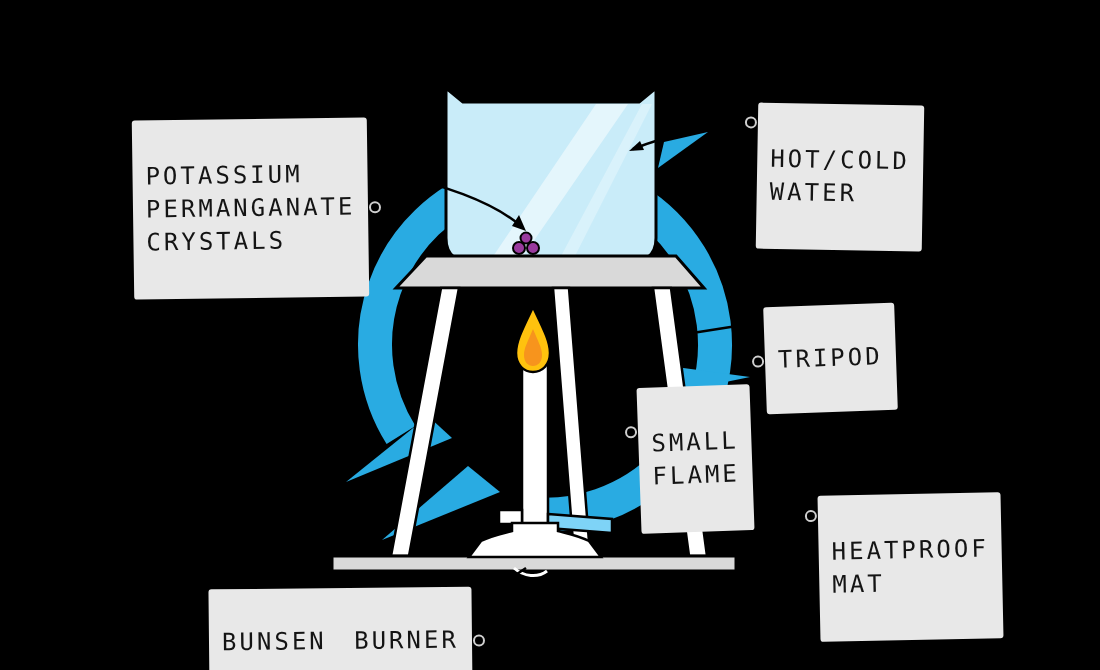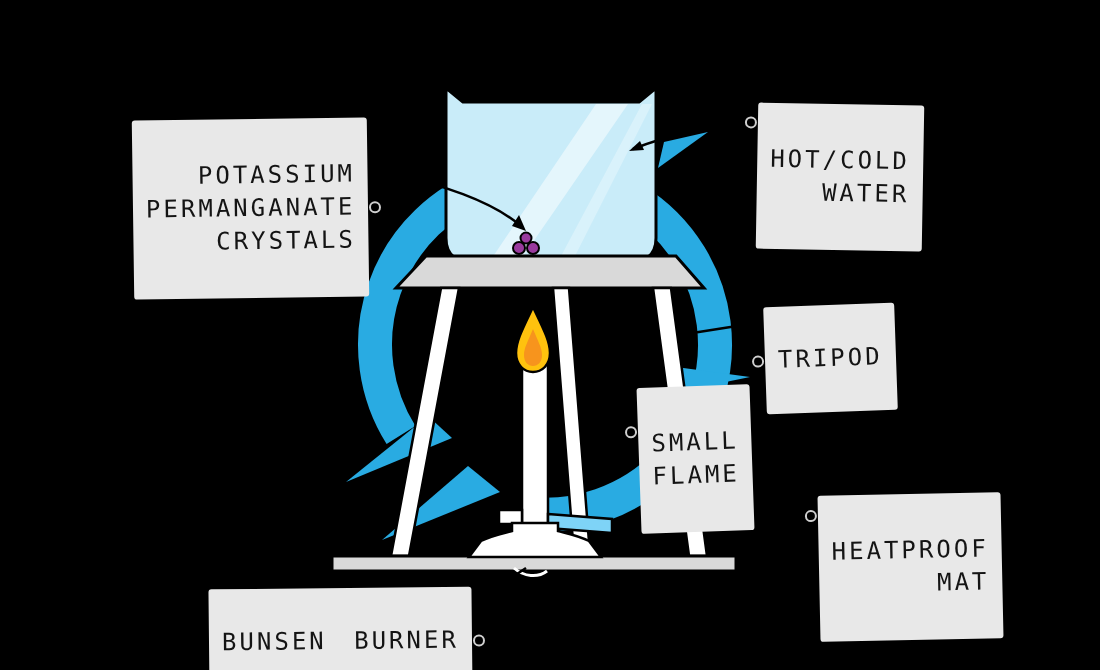--- a/index.html
+++ b/index.html
@@ -1,20 +1,19 @@
 <!DOCTYPE html>
 <html style="--bg: #000000; --swoosh-blue: #29ABE2; --beaker-blue: #C9ECF9; --crystal-purple: #993A9E; --flame-yellow: #FFC20E; --flame-orange: #F7941D; --metal-gray: #D9D9D9; --inlet-blue: #7ED3F7; --tag-bg: #E8E8E8;"><head>
 <meta charset="utf-8">
 <style>
   html,body { margin:0; padding:0; background:#000; }
   .stage {
     position:relative; width:1100px; height:670px;
     background:var(--bg,#000); overflow:hidden;
     font-family:"DejaVu Sans Mono", monospace;
-    text-align:right;
   }
   svg.scene { position:absolute; left:0; top:0; }
 
   .swoosh-arc { stroke:var(--swoosh-blue,#29ABE2); fill:none; }
   .shard     { fill:var(--swoosh-blue,#29ABE2); }
   .beaker-body { fill:var(--beaker-blue,#C9ECF9); stroke:#000; stroke-width:3; stroke-linejoin:round; }
   .beaker-highlight { fill:#FFFFFF; opacity:.5; }
   .beaker-highlight2 { fill:#FFFFFF; opacity:.3; }
   .crystal { fill:var(--crystal-purple,#993A9E); stroke:#000; stroke-width:2; }
   .metal   { fill:var(--metal-gray,#D9D9D9); stroke:#000; stroke-width:3; }

